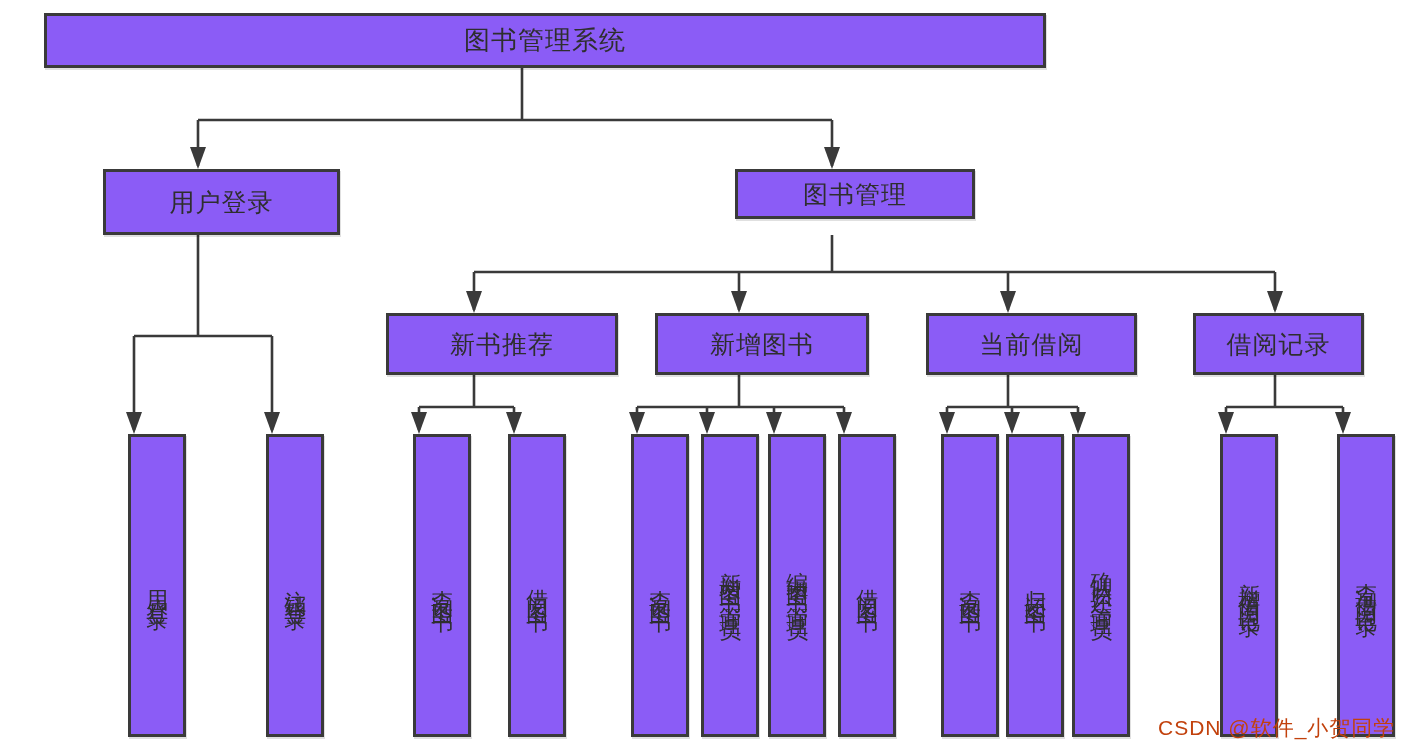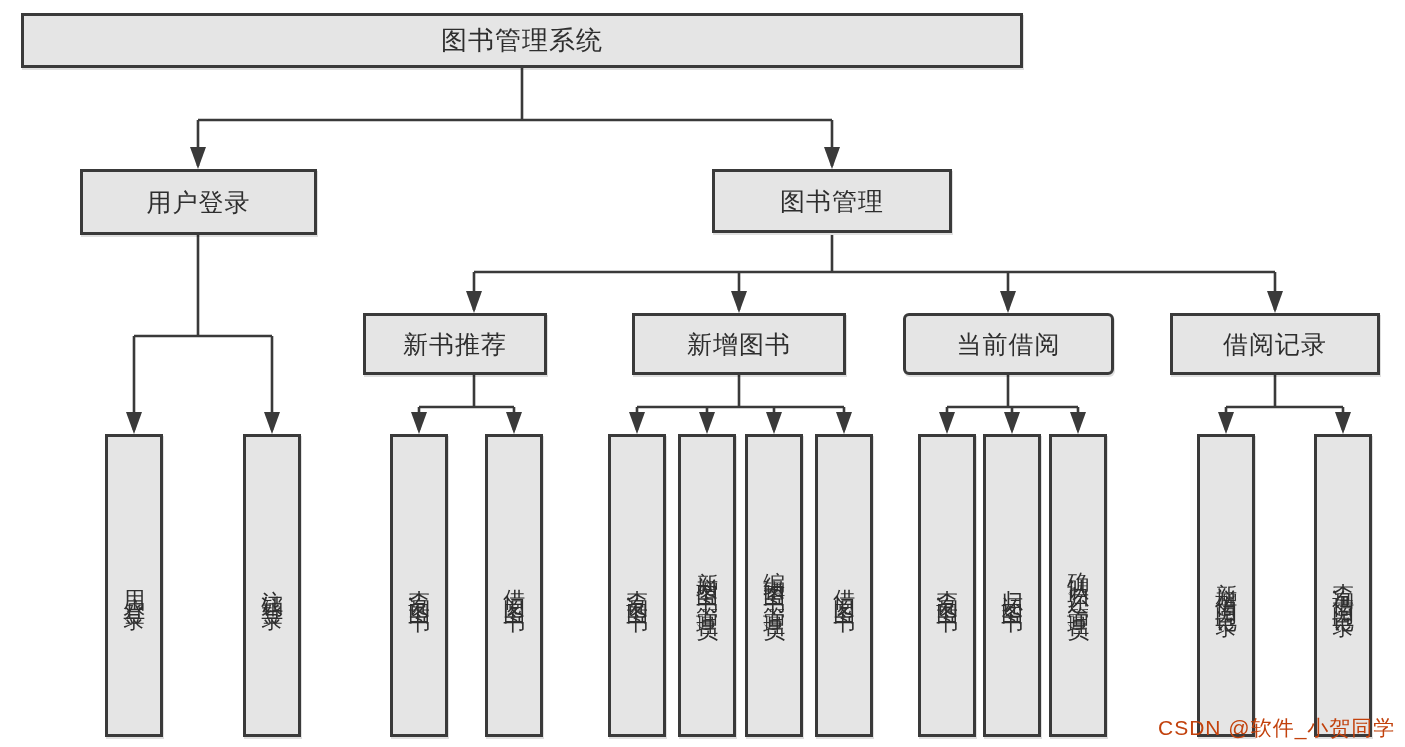--- a/index.html
+++ b/index.html
@@ -13,26 +13,27 @@
   }
   .wires {
     position: absolute;
     left: 0; top: 0;
     pointer-events: none;
   }
   .node {
     position: absolute;
     box-sizing: border-box;
     border: 3px solid #3a3a3a;
-    background: #e5e5e5;
+    background: #8b5cf6;
     display: flex;
     align-items: center;
     justify-content: center;
     color: #2e2e2e;
     box-shadow: 1px 2px 0 rgba(0,0,0,0.12);
+    margin-left: 23px;
   }
   .node.root  { font-size: 26px; letter-spacing: 1px; }
   .node.hbox  { font-size: 25px; letter-spacing: 1px; }
   .node.leaf  { font-size: 22px; }
   .leaf .vtext {
     writing-mode: vertical-rl;
     text-orientation: mixed;
     letter-spacing: 7px;
     line-height: 1.2;
     white-space: nowrap;
@@ -96,34 +97,34 @@
     </g>
   </svg>
 
   <div class="node root" style="left:21px; top:13px; width:1002px; height:55px;">
     <span>图书管理系统</span>
   </div>
 
   <div class="node hbox" style="left:80px; top:169px; width:237px; height:66px;">
     <span>用户登录</span>
   </div>
-  <div class="node hbox" style="left:712px; top:169px; width:240px; height:64px;">
+  <div class="node hbox" style="left:712px; top:169px; width:240px; height:50px;">
     <span>图书管理</span>
   </div>
 
-  <div class="node hbox" style="left:363px; top:313px; width:184px; height:62px;">
+  <div class="node hbox" style="left:363px; top:313px; width:232px; height:62px;">
     <span>新书推荐</span>
   </div>
   <div class="node hbox" style="left:632px; top:313px; width:214px; height:62px;">
     <span>新增图书</span>
   </div>
-  <div class="node hbox" style="left:903px; top:313px; width:211px; height:62px;border-radius:6px;">
+  <div class="node hbox" style="left:903px; top:313px; width:211px; height:62px;">
     <span>当前借阅</span>
   </div>
-  <div class="node hbox" style="left:1170px; top:313px; width:210px; height:62px;">
+  <div class="node hbox" style="left:1170px; top:313px; width:171px; height:62px;">
     <span>借阅记录</span>
   </div>
 
   <div class="node leaf" style="left:105px; top:434px; width:58px; height:303px;">
     <span class="vtext">用户登录</span>
   </div>
   <div class="node leaf" style="left:243px; top:434px; width:58px; height:303px;">
     <span class="vtext">注销登录</span>
   </div>
 

